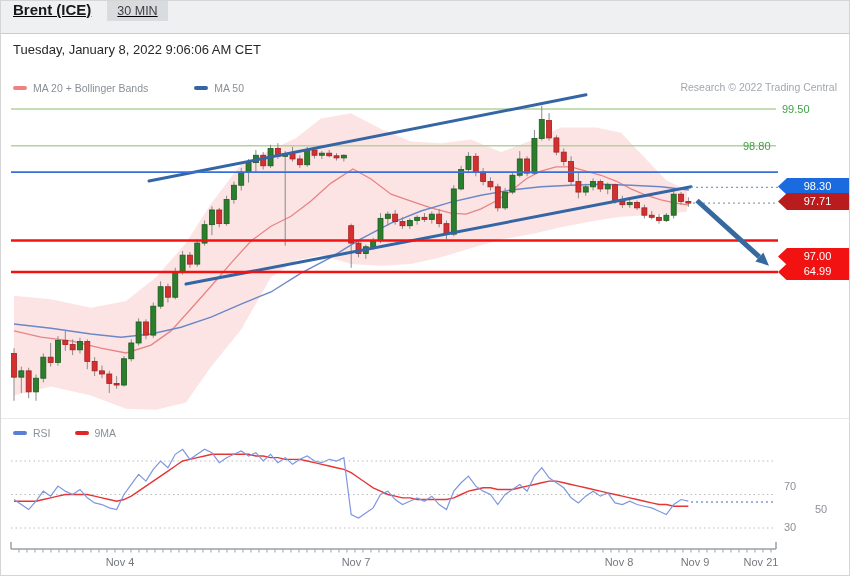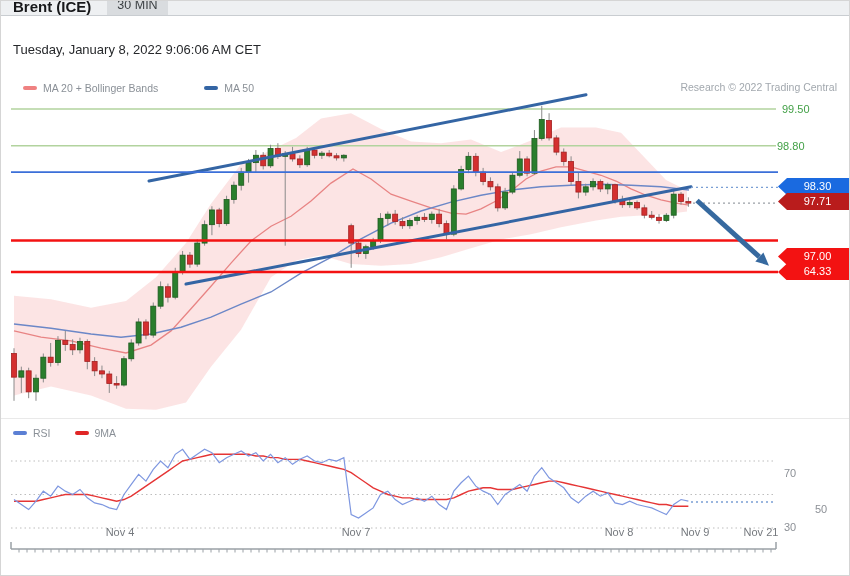--- a/index.html
+++ b/index.html
@@ -1,31 +1,31 @@
 <!DOCTYPE html>
 <html><head>
 <meta charset="utf-8">
 <style>
   html,body{margin:0;padding:0;background:#fff;}
   *{box-sizing:border-box;font-family:"Liberation Sans","DejaVu Sans",sans-serif;}
   .stage{position:relative;width:850px;height:576px;background:#fff;border:1px solid #d5d5d5;overflow:hidden;}
-  .header{position:absolute;left:0;top:0;width:100%;height:15px;background:#eef0f2;border-bottom:1px solid #c9cdd1;display:flex;align-items:flex-end;padding:0 12px;}
+  .header{position:absolute;left:0;top:0;width:100%;height:33px;background:#eef0f2;border-bottom:1px solid #c9cdd1;display:flex;align-items:flex-start;padding:0 12px;text-decoration:underline;}
   .title{font-size:15px;font-weight:bold;color:#17181a;}
   .badge{margin-left:16px;background:#d9dcdf;color:#3c4043;font-size:12.5px;padding:3px 10px;border-radius:0;}
   .dateline{position:absolute;left:12px;top:41px;font-size:13px;color:#26282b;}
   .credit{position:absolute;right:12px;top:80px;font-size:10.5px;color:#a2a8ae;}
   .legend{position:absolute;display:flex;align-items:center;gap:6px;font-size:10.5px;color:#8a9097;}
   .legend .item{display:flex;align-items:center;gap:6px;margin-right:18px;}
   .swatch{width:14px;height:4px;border-radius:2px;display:inline-block;}
-  .lg-main{left:22px;top:81px;gap:28px;}
+  .lg-main{left:12px;top:81px;gap:28px;}
   .lg-rsi{left:12px;top:426px;}
   svg{position:absolute;left:0;top:0;}
   .pricelabel{position:absolute;font-size:11px;line-height:14px;color:#43a047;}
   .tag{position:absolute;left:777px;width:72px;height:17px;color:#fff;font-size:11px;line-height:17px;text-align:center;padding-left:7px;clip-path:polygon(9px 0,100% 0,100% 100%,9px 100%,0 50%);}
-  .xlabel{position:absolute;width:48px;text-align:center;font-size:11px;color:#75797e;top:525px;}
+  .xlabel{position:absolute;width:48px;text-align:center;font-size:11px;color:#75797e;top:555px;}
   .rsilabel{position:absolute;left:783px;font-size:11px;color:#8c9096;}
   .divider{position:absolute;left:0;width:850px;height:1px;background:#e9e9e9;top:417px;}
 </style>
 </head>
 <body>
 
 <div class="stage">
   <div class="header">
     <span class="title">Brent (ICE)</span>
     <span class="badge">30 MIN</span>
@@ -359,27 +359,27 @@
       <span>RSI</span>
     </span>
     <span class="item">
       <span class="swatch" id="sw-rsima" style="background: rgb(224, 38, 38);"></span>
       <span>9MA</span>
     </span>
   </div>
 
   <div id="labels">
       <div class="pricelabel" style="left: 781px; top: 101px; color: rgb(67, 160, 71);">99.50</div>
-      <div class="pricelabel" style="left: 776px; top: 137.806px; color: rgb(67, 160, 71);">98.80</div>
+      <div class="pricelabel" style="left: 742px; top: 137.806px; color: rgb(67, 160, 71);">98.80</div>
       <div class="tag" style="top: 177px; background: rgb(26, 106, 224);">98.30</div>
       <div class="tag" style="top: 192px; background: #b91c1c;">97.71</div>
       <div class="tag" style="top: 247px; background: rgb(243, 18, 18);">97.00</div>
-      <div class="tag" style="top: 262.498px; background: rgb(243, 18, 18);">64.33</div>
+      <div class="tag" style="top: 262.498px; background: rgb(243, 18, 18);">64.99</div>
       <div class="xlabel" style="left: 95px;">Nov 4</div>
       <div class="xlabel" style="left: 331px;">Nov 7</div>
       <div class="xlabel" style="left: 594px;">Nov 8</div>
       <div class="xlabel" style="left: 670px;">Nov 9</div>
       <div class="xlabel" style="left: 736px;">Nov 21</div>
-      <div class="rsilabel" style="top: 466px;">70</div>
+      <div class="rsilabel" style="top: 479px;">70</div>
       <div class="rsilabel" style="top: 502px; padding-left: 31px;">50</div>
       <div class="rsilabel" style="top: 520px;">30</div>
     </div>
 </div>
 
 </body></html>

